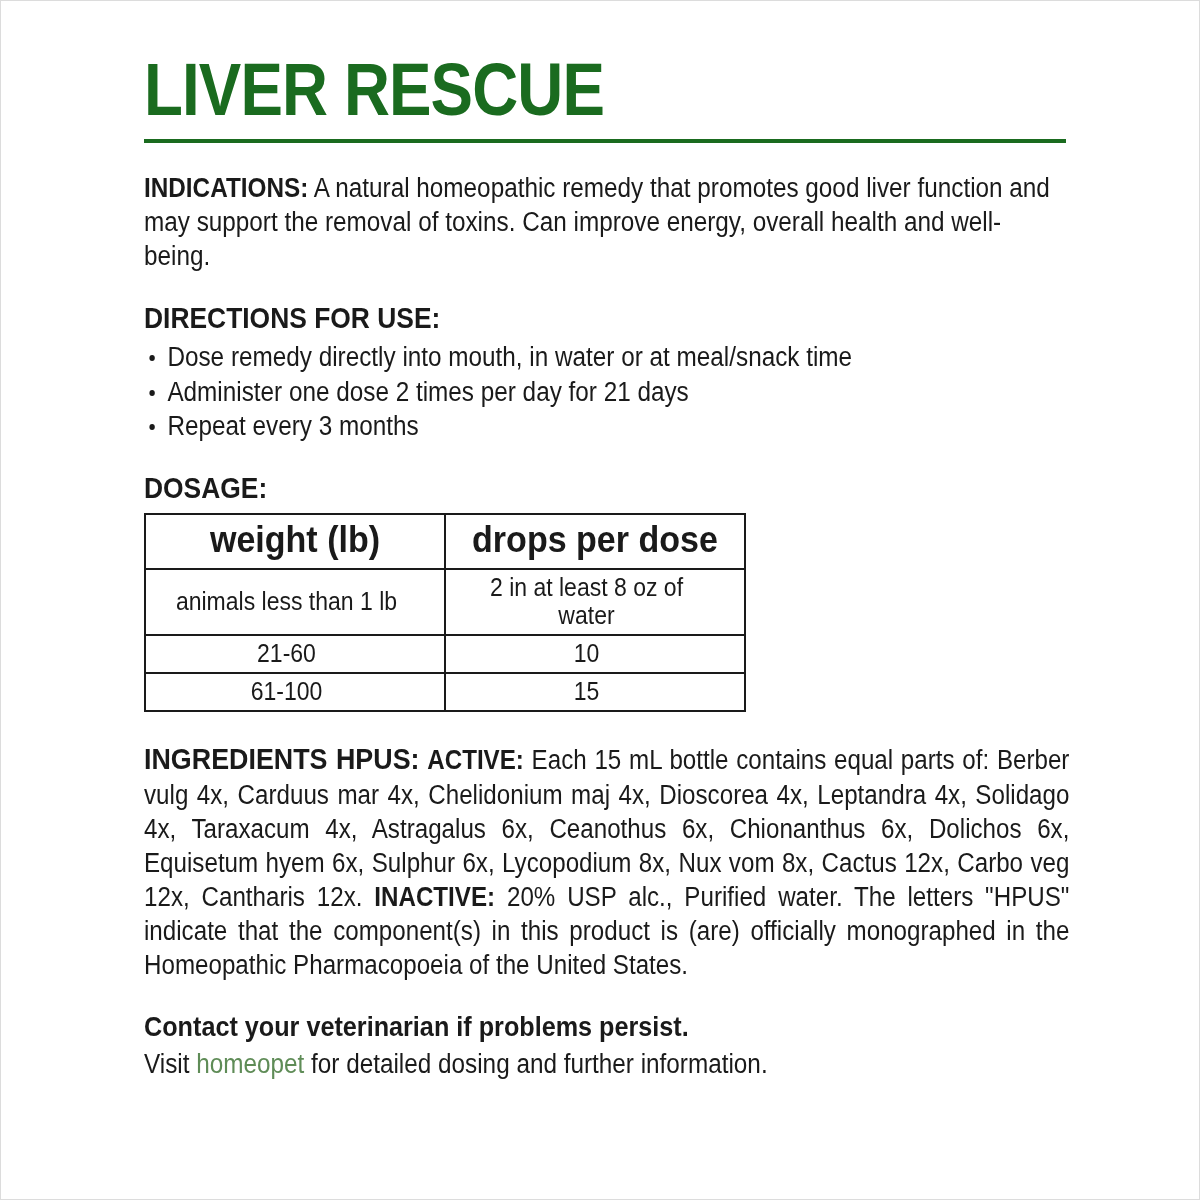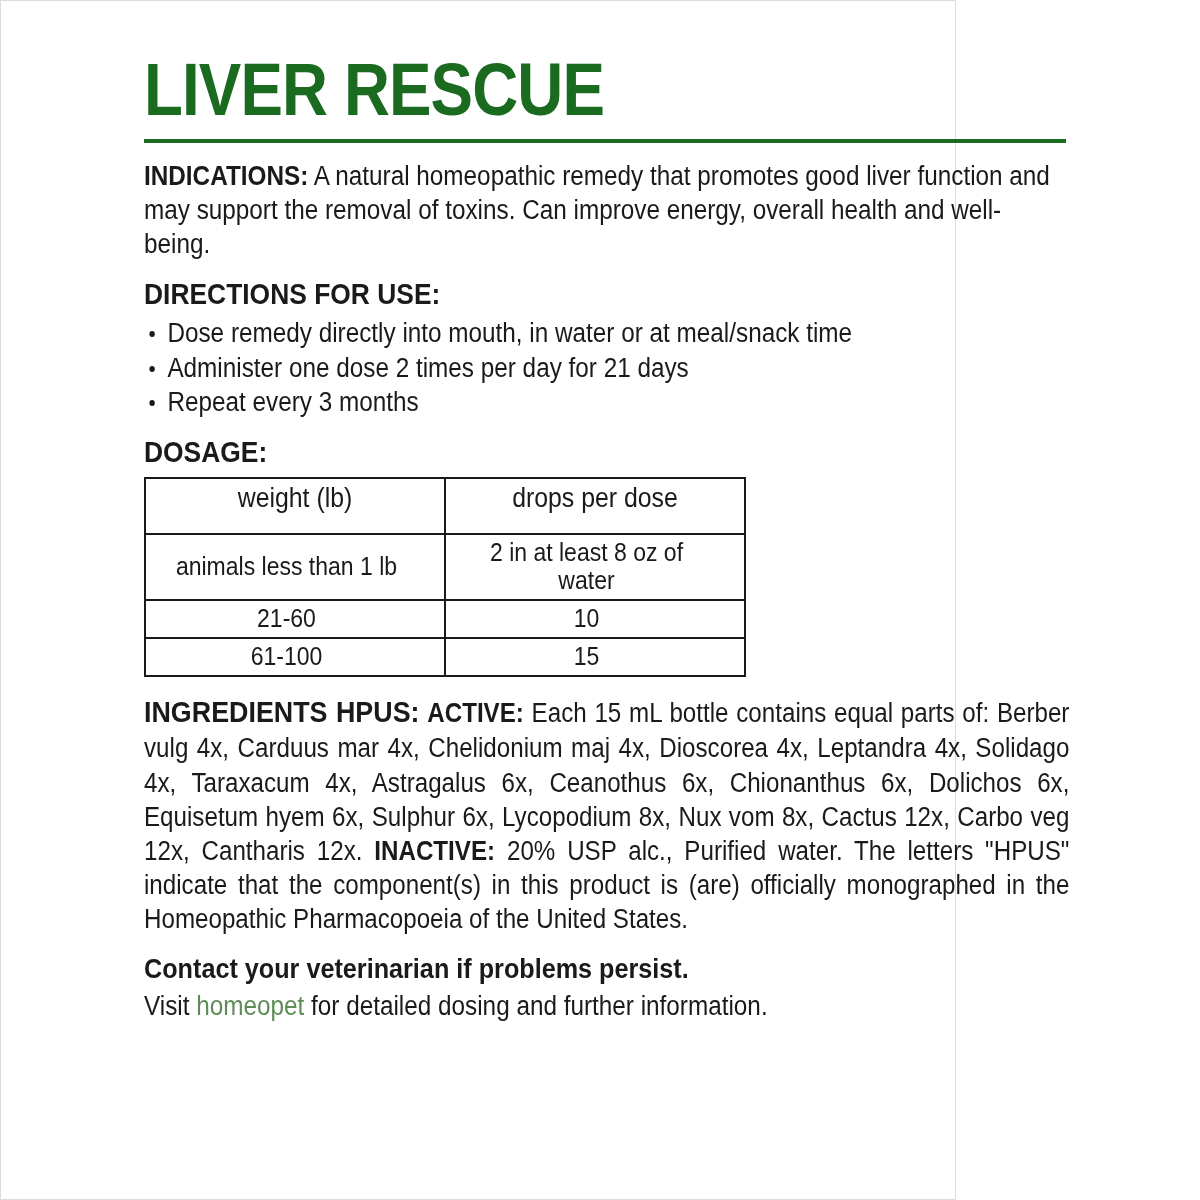--- a/index.html
+++ b/index.html
@@ -10,21 +10,21 @@
     width: 1200px;
     height: 1200px;
     background: #ffffff;
     font-family: "Liberation Sans", sans-serif;
     color: #1a1a1a;
     overflow: hidden;
   }
 
   #label {
     position: relative;
-    width: 956px;
+    width: 1200px;
     height: 1200px;
     box-sizing: border-box;
     border: 1px solid #dcdcdc;
     background: #ffffff;
   }
 
   .inner {
     position: absolute;
     left: 143px;
     top: 54px;
@@ -44,21 +44,21 @@
     margin: 0;
   }
   .title-rule {
     margin-top: 14px;
     width: 922px;
     height: 4px;
     background: #1a6b1f;
   }
 
   
-  .block { margin-top: 16px; }
+  .block { margin-top: 28px; }
 
   .para {
     font-size: 27px;
     line-height: 1.26;
     transform: scaleX(0.90);
     transform-origin: left top;
     width: 1024px;
     margin: 0;
     text-align: left;
   }
@@ -114,23 +114,23 @@
   table.dose td, table.dose th {
     border: 2px solid #1a1a1a;
     text-align: center;
     font-weight: normal;
     font-size: 25px;
     line-height: 1.12;
     padding: 3px 19px 5px 2px;
     color: #1a1a1a;
   }
   table.dose th {
-    font-weight: normal;
-    font-size: 27px;
-    padding: 4px 2px 20px 2px;
+    font-weight: bold;
+    font-size: 37px;
+    padding: 4px 2px 7px 2px;
   }
   table.dose .cell-inner {
     display: block;
     transform: scaleX(0.92);
   }
   table.dose col.c1 { width: 300px; }
   table.dose col.c2 { width: 300px; }
 
   
   .ing {

